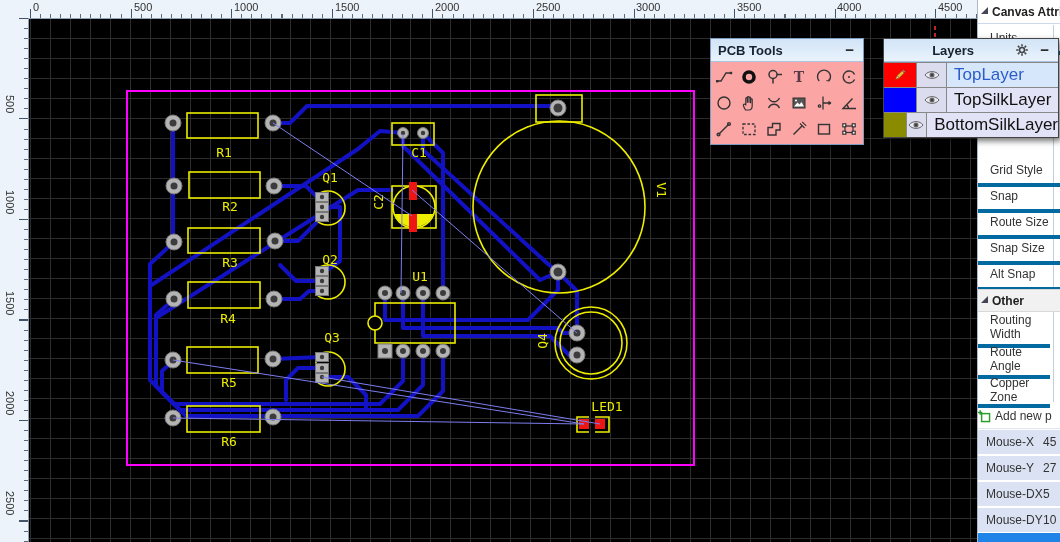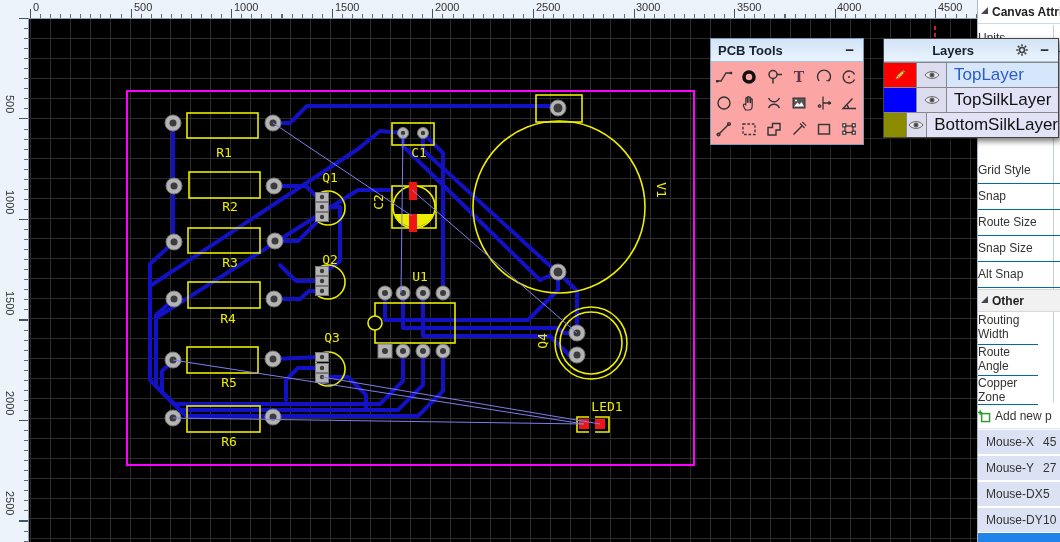--- a/index.html
+++ b/index.html
@@ -52,22 +52,22 @@
   .layer-row.active .lname{background:#d7e7fb;color:#2b5ccc;}
   .sw-0{background:#ff0000;} .sw-1{background:#0000ff;} .sw-2{background:#ffff00;} .sw-3{background:#8b8b00;}
 
   
   #sidebar{position:absolute;right:0;top:0;width:82px;height:542px;background:#fff;
            border-left:1px solid #aeb8c6;z-index:10;font-size:12px;color:#333;}
   .sb-header{position:absolute;left:0;right:0;top:0;height:23px;display:flex;align-items:center;
              border-bottom:1px solid #cdd9e8;font-weight:bold;color:#222;white-space:nowrap;overflow:hidden;}
   .tri{width:0;height:0;border-bottom:7px solid #445;border-left:7px solid transparent;margin:0 4px 2px 3px;flex:none;}
   .col-divider{position:absolute;left:75px;top:25px;height:377px;width:1px;background:#c2cfdd;}
-  .attr-row{position:absolute;left:0;right:0;display:flex;align-items:center;
-            border-bottom:1px solid #0369a1;white-space:nowrap;overflow:hidden;}
+  .attr-row{position:absolute;left:0;right:0;padding-left:12px;display:flex;align-items:center;
+            border-bottom:4px solid #0369a1;white-space:nowrap;overflow:hidden;}
   .attr-row.two{line-height:14px;align-items:flex-start;padding-top:2px;white-space:normal;}
   .sec-header{position:absolute;left:0;right:0;height:21px;display:flex;align-items:center;
               background:#f1f1f1;border-top:1px solid #d8d8d8;border-bottom:1px solid #d8d8d8;
               font-weight:bold;color:#222;}
   #add-new{position:absolute;left:0;right:0;top:404px;height:24px;display:flex;align-items:center;
            color:#333;cursor:pointer;white-space:nowrap;overflow:hidden;border-bottom:1px solid #dfe6ef;}
   #add-new svg{margin-right:4px;flex:none;}
   .mouse-row{position:absolute;left:0;right:0;height:24px;background:#dbe2f3;border-bottom:2px solid #fff;
              display:flex;align-items:center;padding-left:8px;white-space:nowrap;overflow:hidden;}
   .mouse-row .ml{display:inline-block;min-width:57px;}

